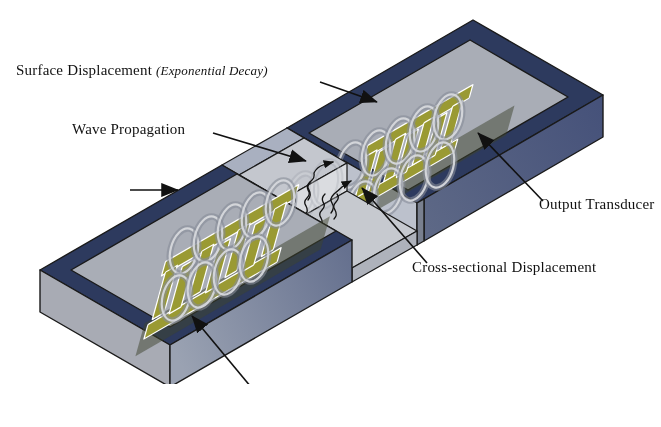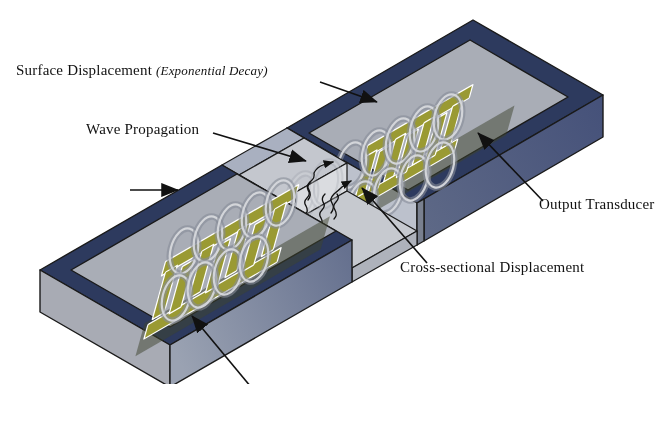--- a/index.html
+++ b/index.html
@@ -134,17 +134,17 @@
     <line x1="543" y1="201" x2="478" y2="133" marker-end="url(#arrowBig)"></line>
     <line x1="427" y1="263" x2="362" y2="188" marker-end="url(#arrowBig)"></line>
     <line x1="251" y1="387" x2="192" y2="316" marker-end="url(#arrowBig)"></line>
   </g>
 </svg>
 
 <div class="lbl" style="left:16px;top:62px;">
   <span>Surface Displacement</span>
   <span class="note">(Exponential Decay)</span>
 </div>
-<div class="lbl" style="left:86px;top:121px;">Wave Propagation</div>
+<div class="lbl" style="left:72px;top:121px;">Wave Propagation</div>
 <div class="lbl" style="left:539px;top:196px;">Output Transducer</div>
-<div class="lbl" style="left:400px;top:259px;">Cross-sectional Displacement</div>
+<div class="lbl" style="left:412px;top:259px;">Cross-sectional Displacement</div>
 
 </div>
 
 </body></html>

